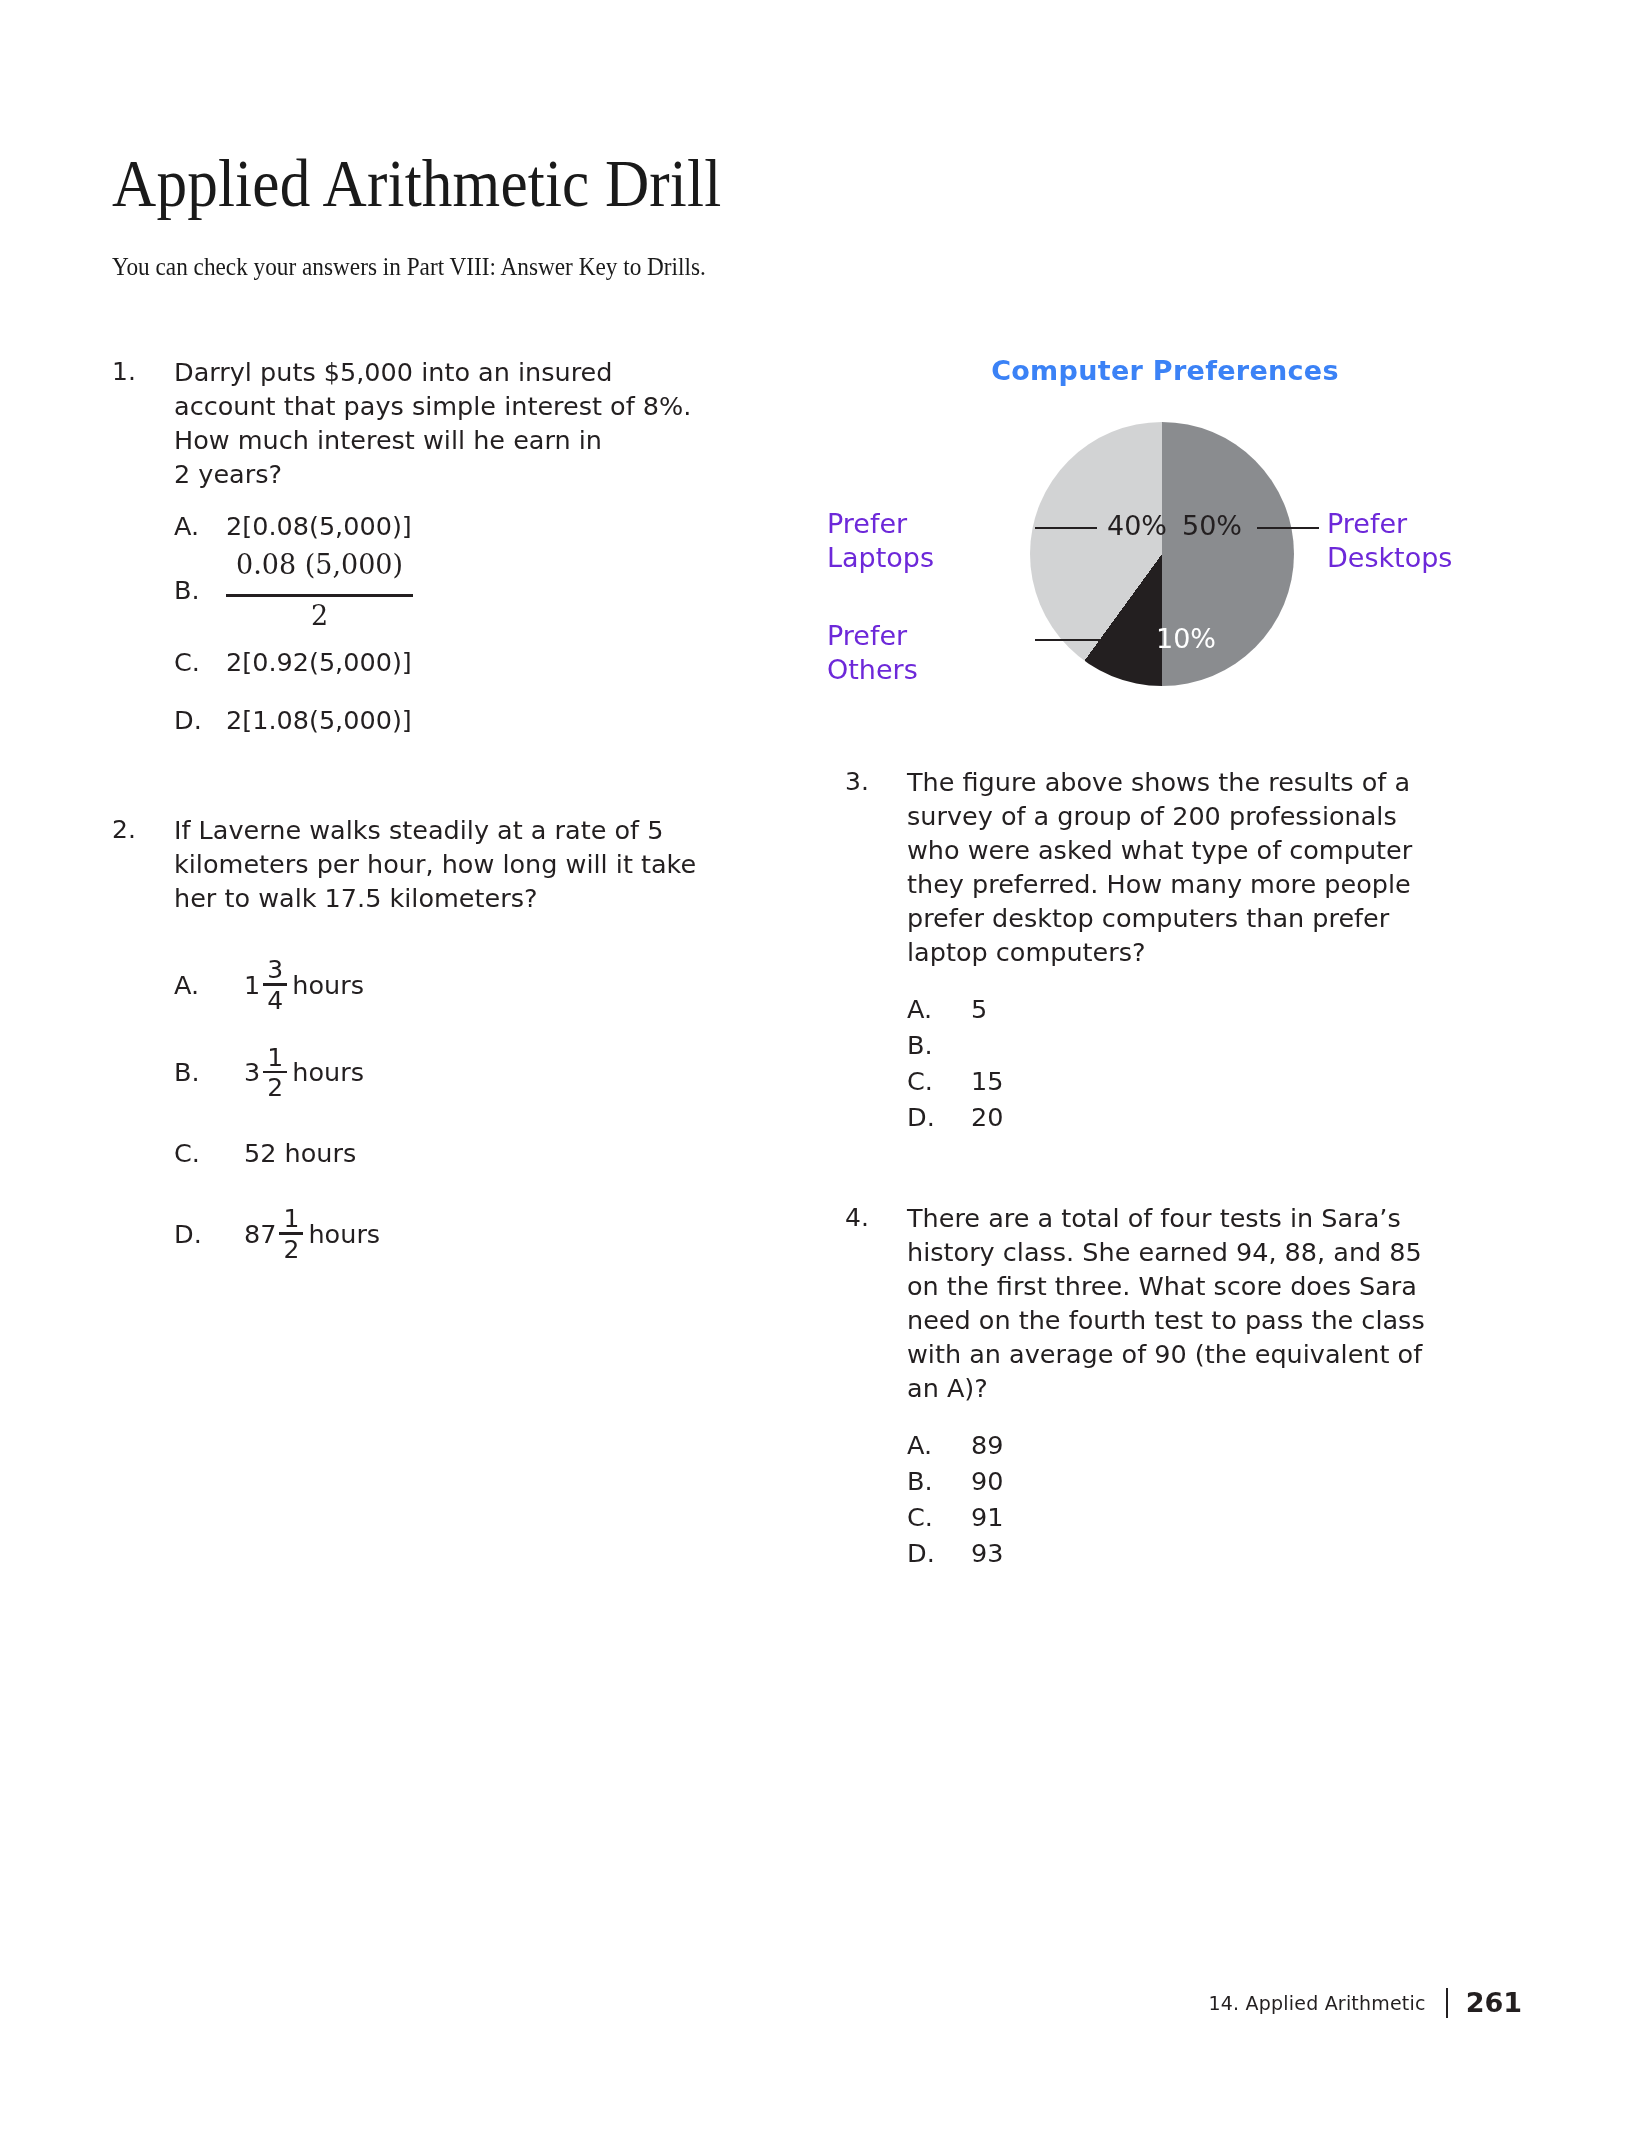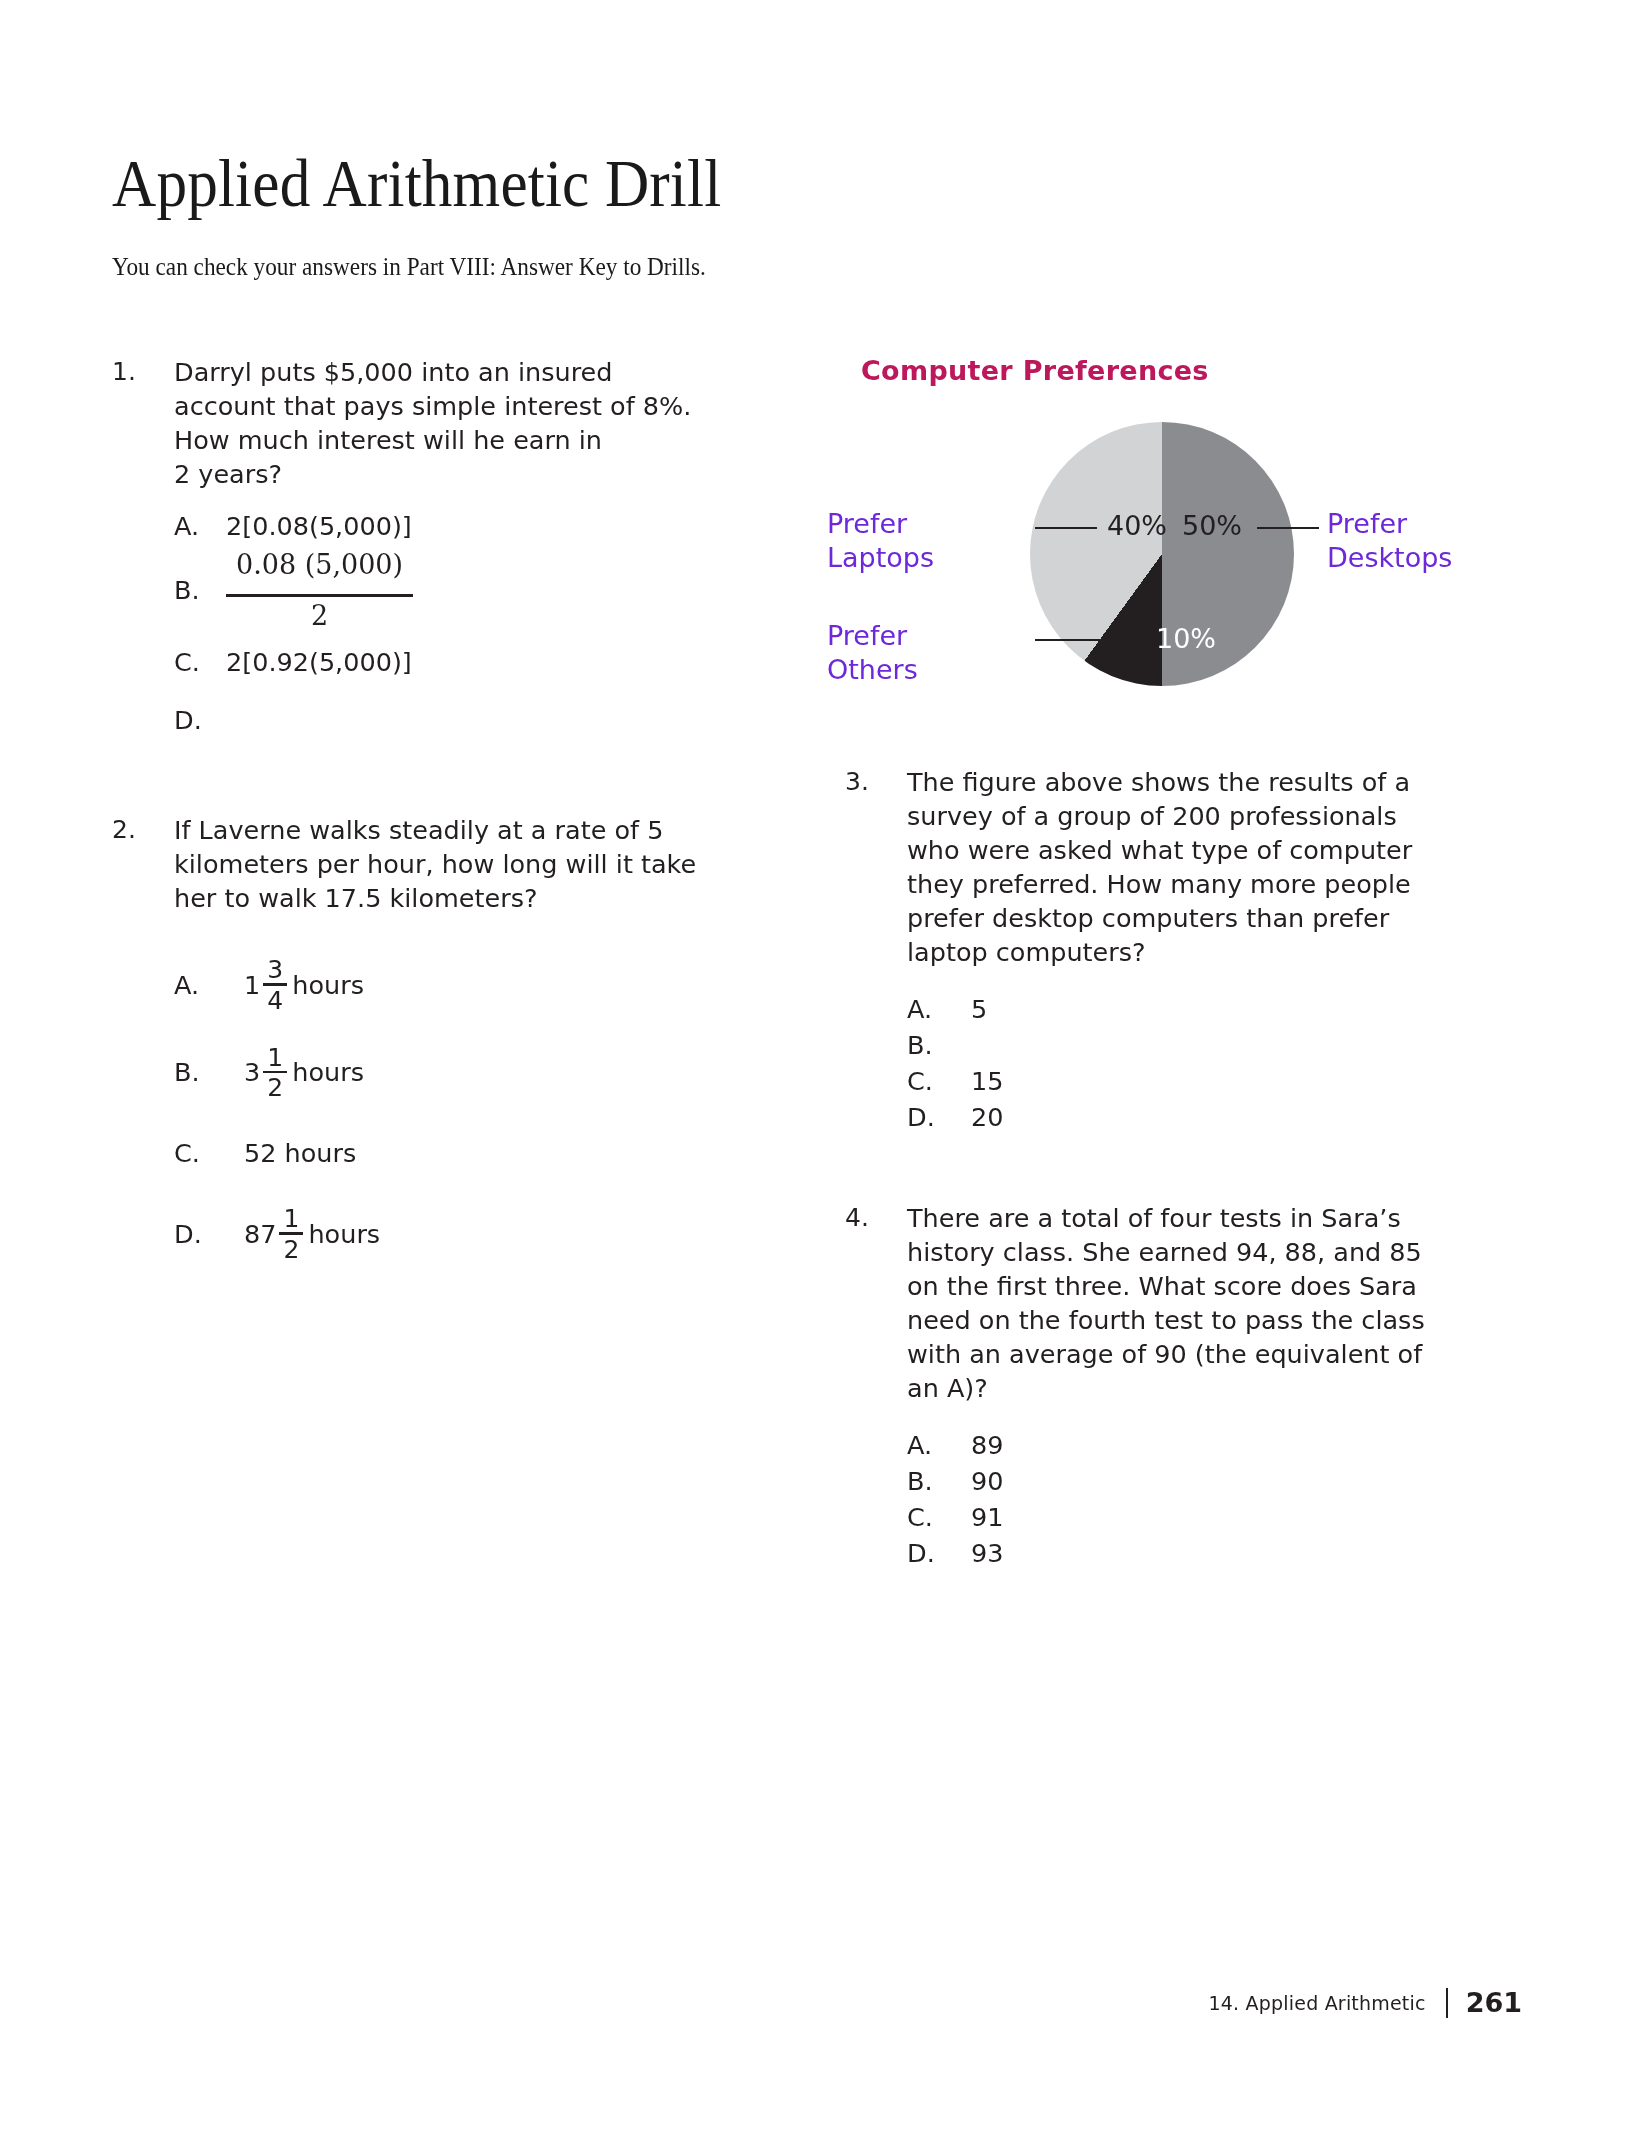--- a/index.html
+++ b/index.html
@@ -169,26 +169,27 @@
   
   .figure {
     position: absolute;
     left: 845px;
     top: 355px;
     width: 720px;
     height: 400px;
   }
   .fig-title {
     position: absolute;
-    left: 16px;
+    left: 0;
     top: 0;
     width: 640px;
+    text-align: center;
     font-size: 27px;
     font-weight: bold;
-    color: #be185d;
+    color: #3b82f6;
     letter-spacing: 0.3px;
   }
   .pie-wrap {
     position: absolute;
     left: 185px;
     top: 67px;
     width: 264px;
     height: 264px;
   }
   .pie {
@@ -280,20 +281,23 @@
 
         <div class="choice" style="margin-top:8px;">
           <span class="choice-letter">C.</span>
           <span class="choice-body">
               <span>2[0.92(5,000)]</span>
             </span>
         </div>
 
         <div class="choice" style="margin-top:16px;">
           <span class="choice-letter">D.</span>
+          <span class="choice-body">
+              <span>2[1.08(5,000)]</span>
+            </span>
         </div>
 
       </div>
     </div>
 
     <div class="q" style="margin-top:72px;">
       <div class="q-row">
         <div class="q-num">2.</div>
         <div class="q-text">If Laverne walks steadily at a rate of 5
 kilometers per hour, how long will it take

